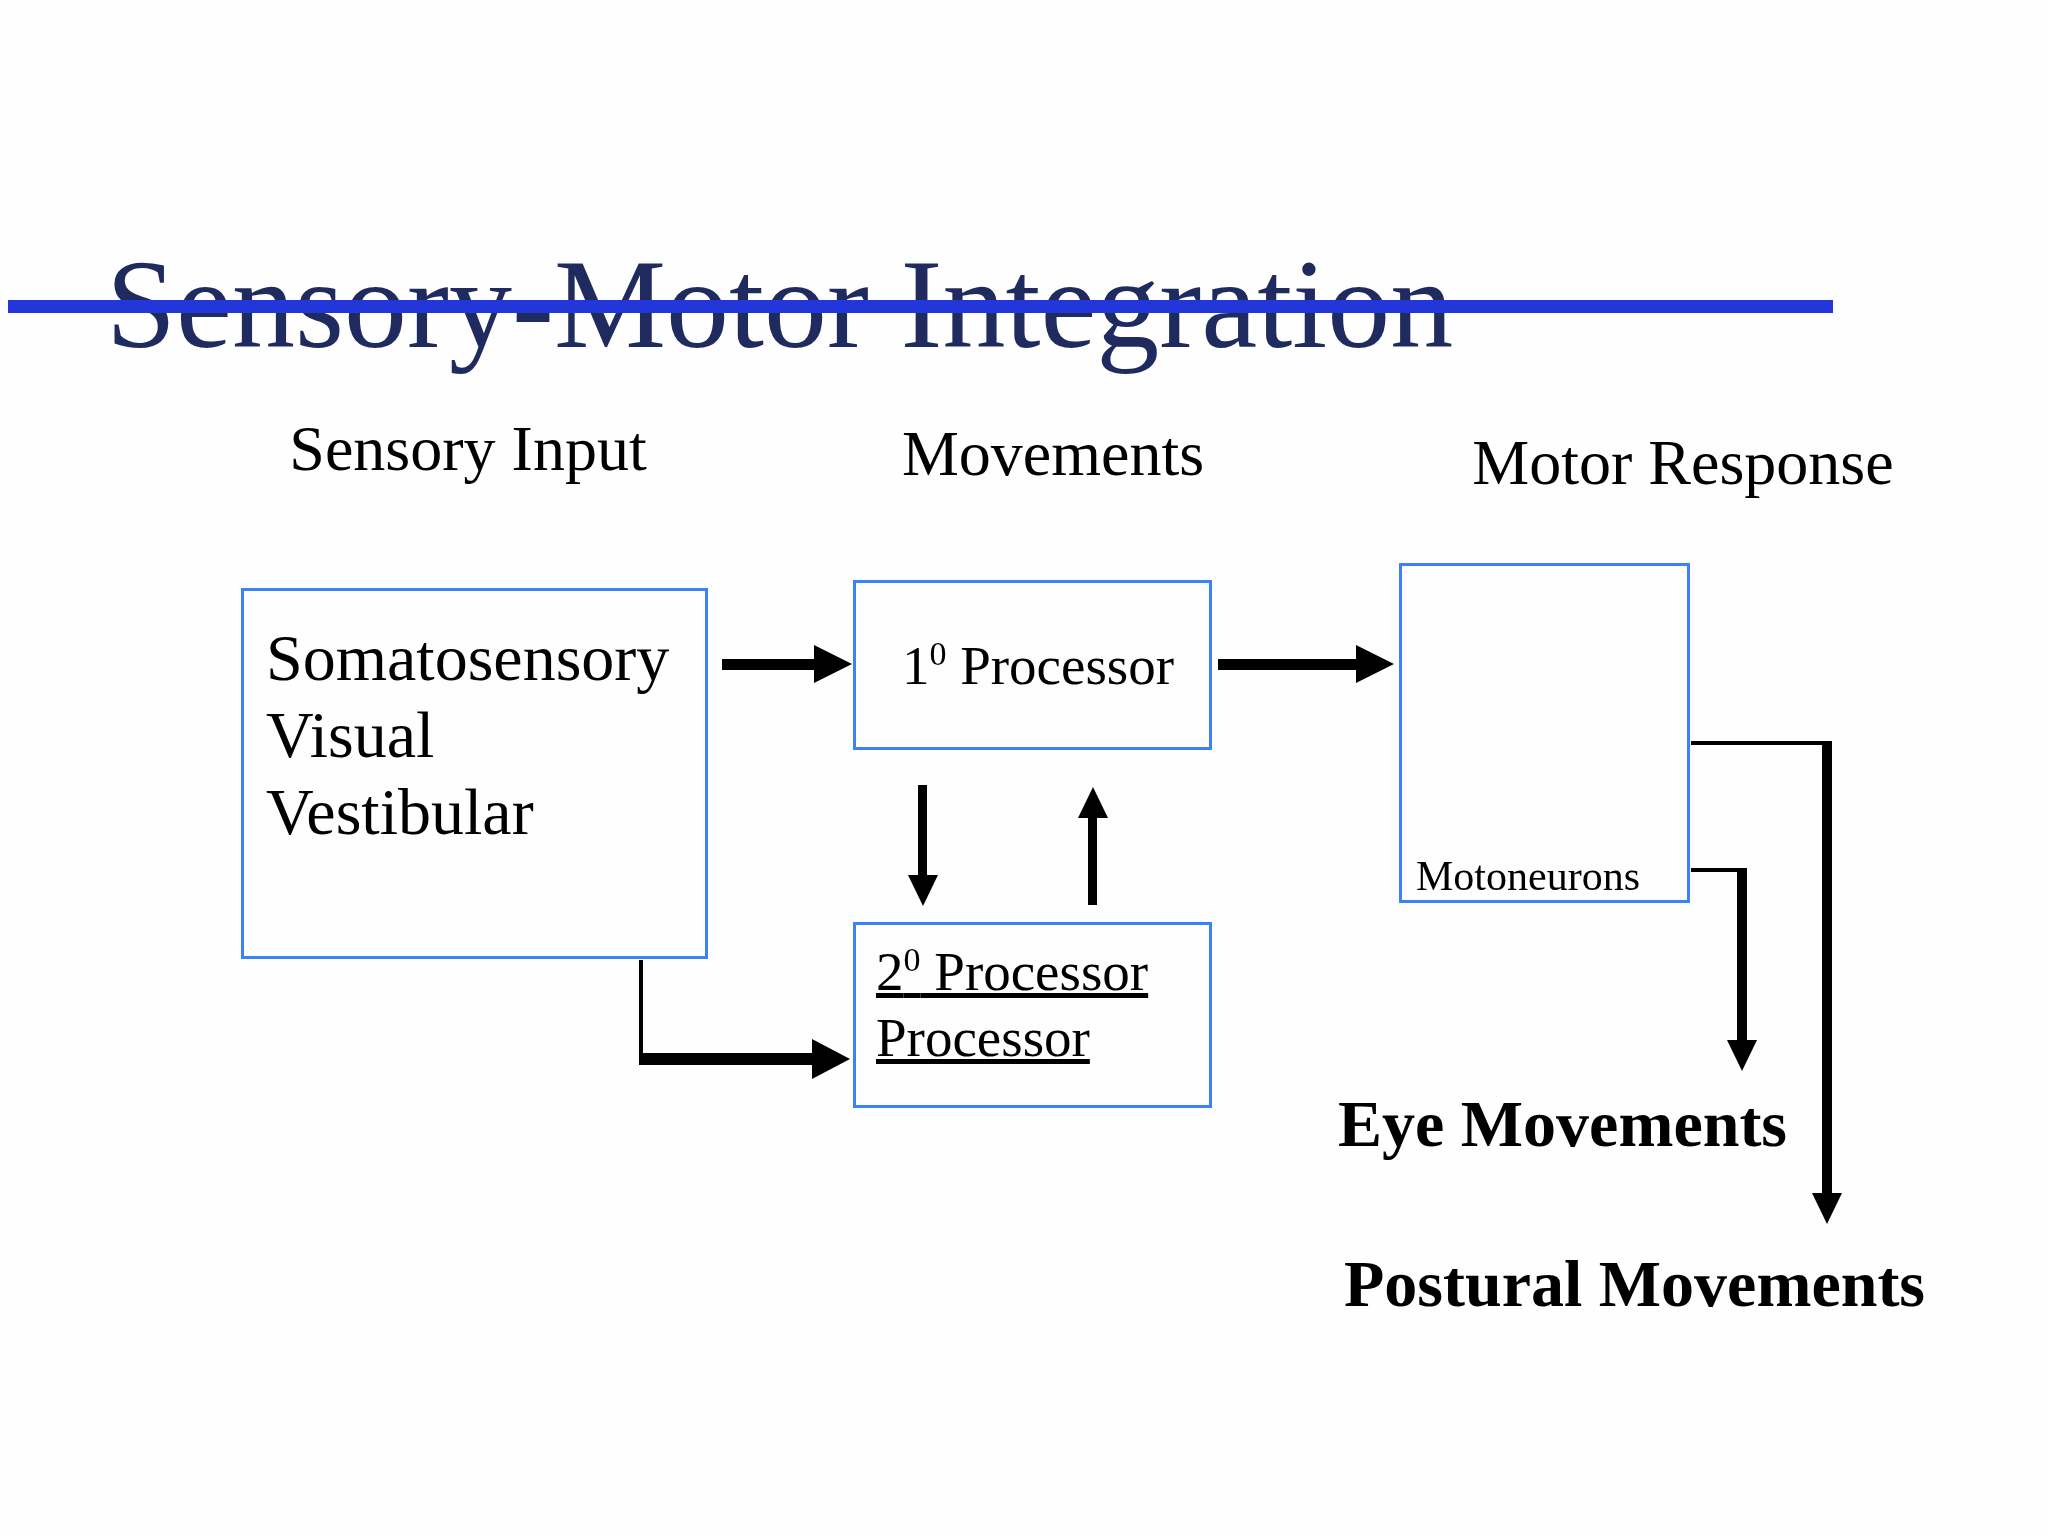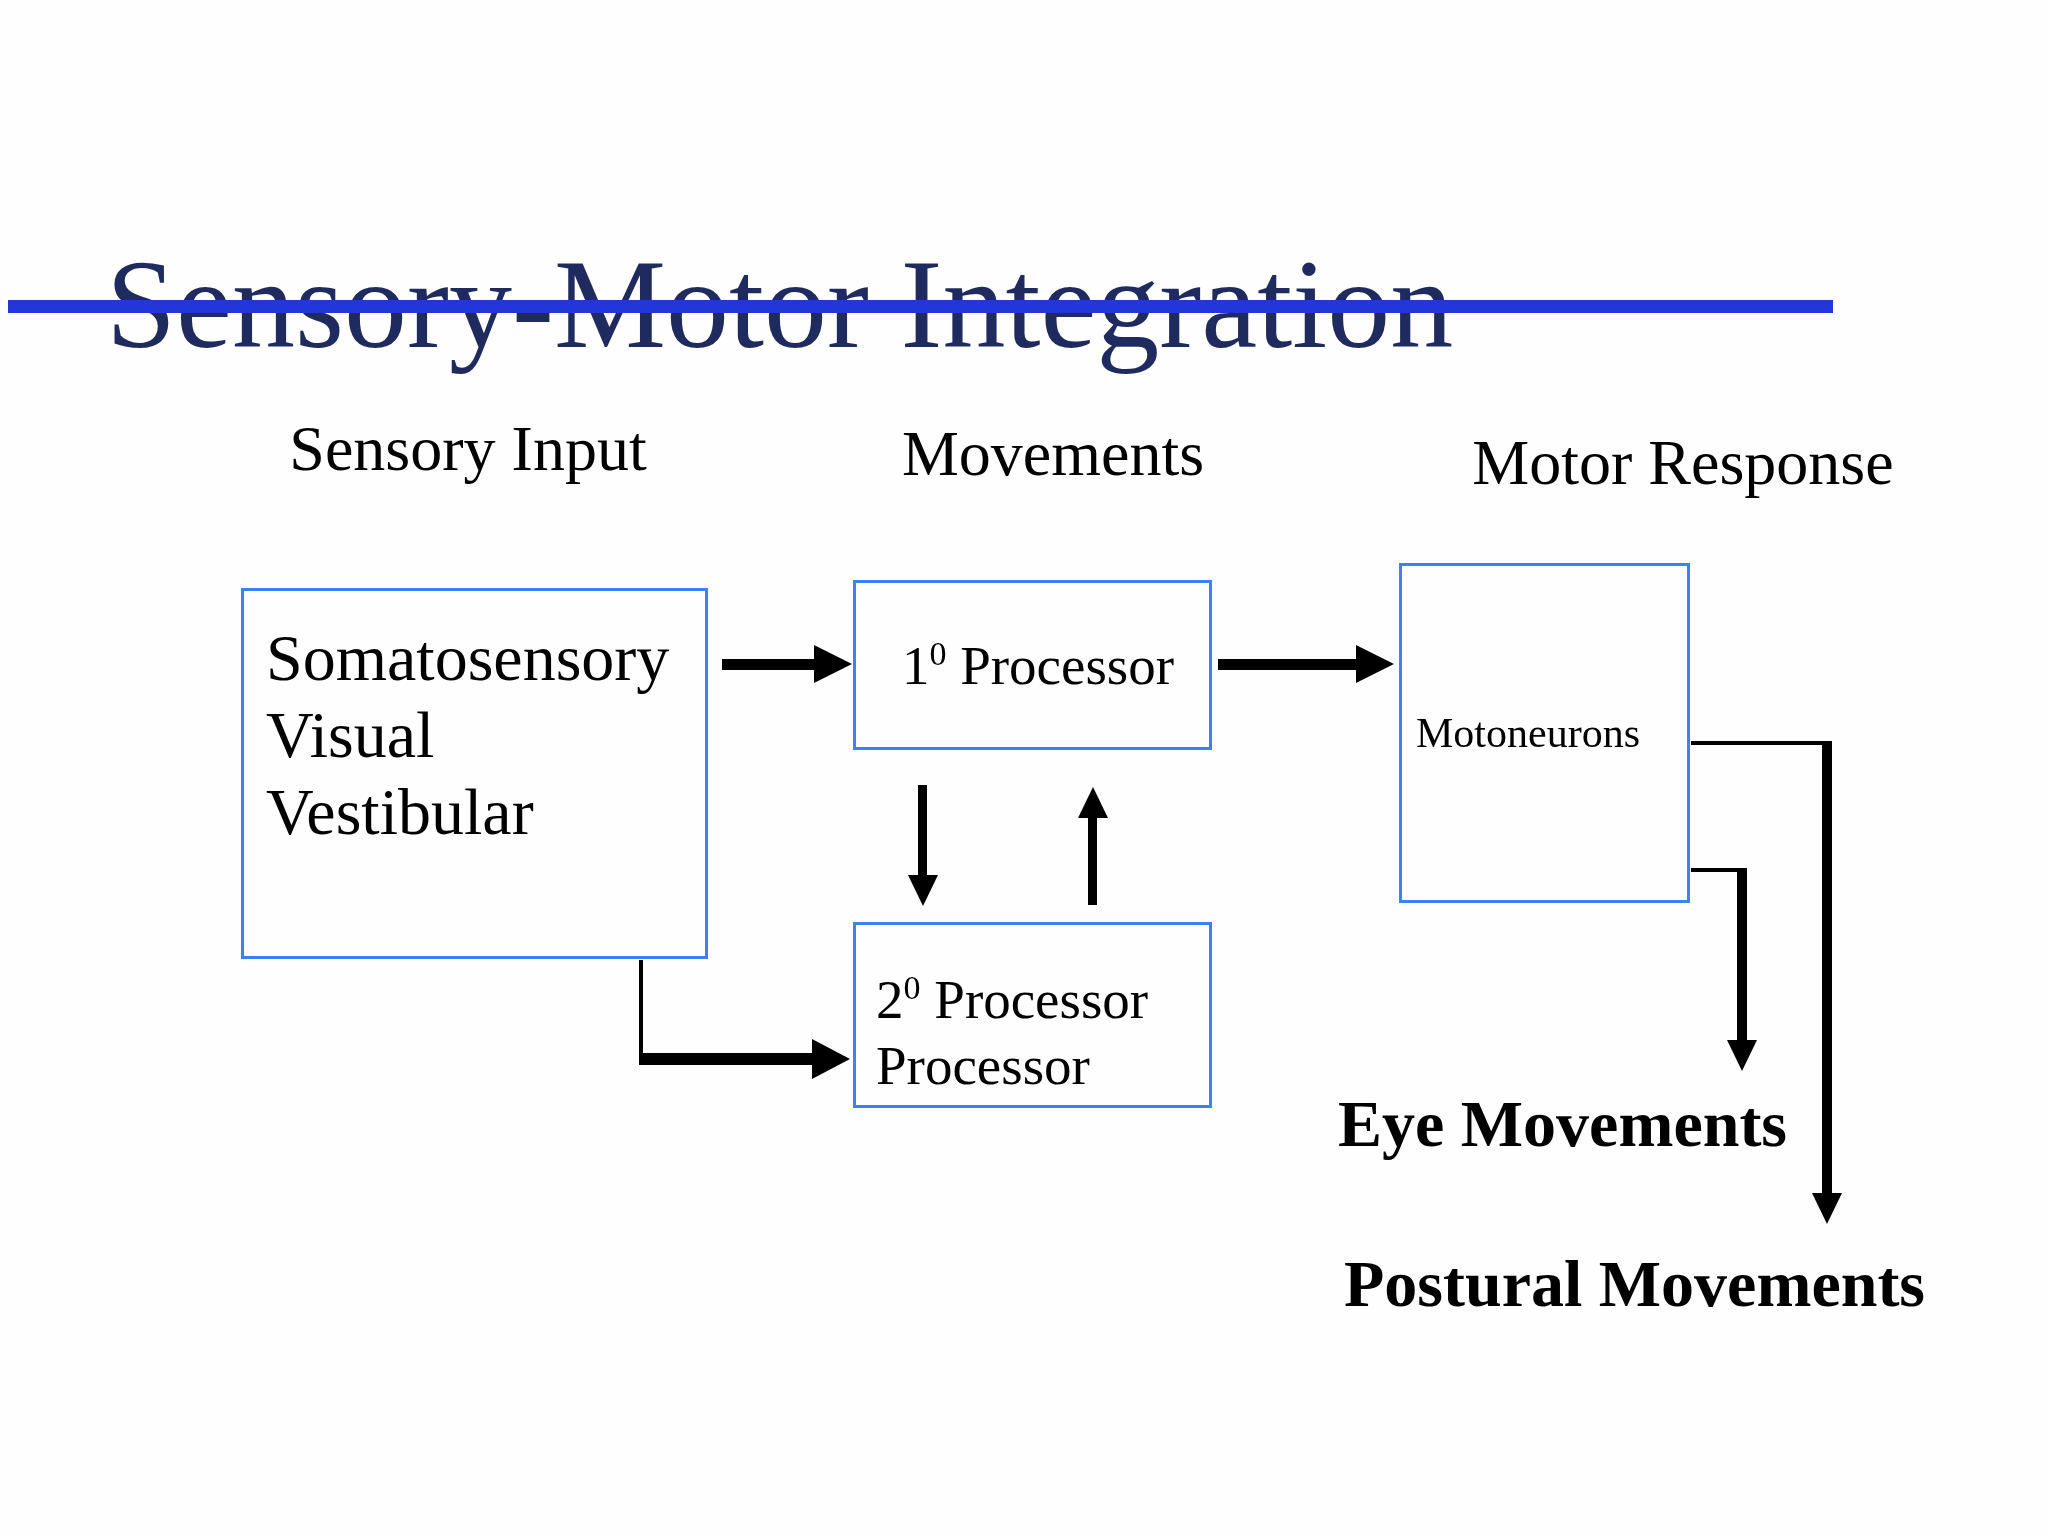--- a/index.html
+++ b/index.html
@@ -50,24 +50,24 @@
   }
   .box-primary{
     left:853px;top:580px;width:359px;height:170px;
     display:flex;align-items:center;justify-content:center;
     font-size:55px;white-space:nowrap;padding-left:11px;
   }
   .box-secondary{
     left:853px;top:922px;width:359px;height:186px;
     font-size:55px;line-height:66px;white-space:nowrap;
   }
-  .box-secondary .inner{padding:42px 0 0 20px;}
+  .box-secondary .inner{padding:14px 0 0 20px;text-decoration:underline;}
   .box-moto{
     left:1399px;top:563px;width:291px;height:340px;
-    display:flex;align-items:center;
+    display:flex;align-items:flex-end;
     font-size:42px;white-space:nowrap;
   }
   .box-moto .inner{padding-left:14px;}
   sup.deg{font-size:0.62em;vertical-align:super;line-height:0;}
 
   .out-label{
     font-size:66px;font-weight:700;white-space:nowrap;
   }
   .lbl-eye{left:1338px;top:1086px;}
   .lbl-postural{left:1344px;top:1246px;}

